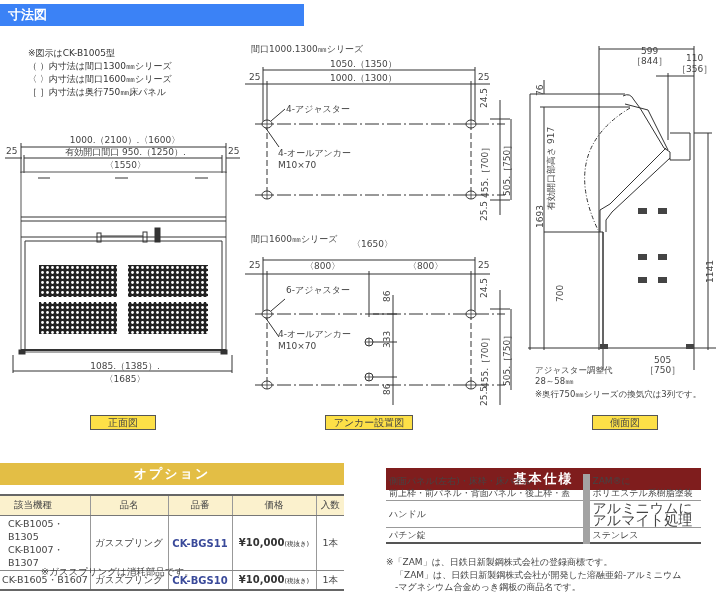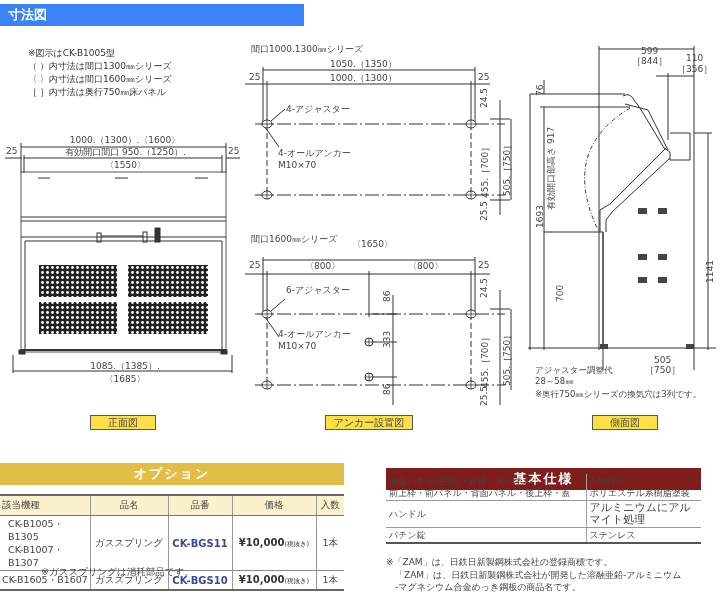--- a/index.html
+++ b/index.html
@@ -19,21 +19,21 @@
   table.opt th + th, table.opt td + td { border-left:1px solid #999; }
   table.opt tr.last td { border-bottom:2px solid #666; }
   .code { color:#3a4a9a; font-weight:bold; font-size:10px; }
   .price { font-weight:bold; font-size:10px; color:#333; }
   .price small { font-weight:normal; font-size:6.5px; }
   .opt-note { position:absolute; left:4px; top:566px; font-size:9.5px; color:#444;margin-left:37px; }
   .spec-header { position:absolute; left:386px; top:468px; width:315px; height:22px; background:#7f1d1d; color:#fff;
                 font-weight:bold; font-size:13px; line-height:22px; text-align:center; letter-spacing:2px; }
   table.spec { position:absolute; left:386px; top:474px; width:315px; border-collapse:collapse; font-size:9px; color:#444; }
   table.spec td { border-bottom:1px solid #999; padding:1px 3px; line-height:12px; text-align:left; }
-  table.spec td + td { border-left:1px solid #a3a3a3; }
+  table.spec td + td { border-left:7px solid #a3a3a3; }
   table.spec tr.last td { border-bottom:2px solid #555; }
   .spec-note { position:absolute; left:386px; top:556px; font-size:9px; line-height:12.5px; color:#444; white-space:nowrap; }
 </style>
 </head>
 <body>
 
 <div class="sec-header">寸法図</div>
 
 <div class="notes">
   <div>※図示はCK-B1005型</div>
@@ -79,21 +79,21 @@
     <pattern id="mesh" width="5" height="5" patternUnits="userSpaceOnUse">
       <rect width="5" height="5" fill="#222"></rect>
       <circle cx="2.5" cy="2.5" r="1.4" fill="#fff"></circle>
     </pattern>
   </defs>
   <rect x="39" y="140" width="78" height="32" fill="url(#mesh)"></rect>
   <rect x="128" y="140" width="80" height="32" fill="url(#mesh)"></rect>
   <rect x="39" y="177" width="78" height="32" fill="url(#mesh)"></rect>
   <rect x="128" y="177" width="80" height="32" fill="url(#mesh)"></rect>
 </svg>
-<div class="abs" style="left:60px;top:134px;width:130px;text-align:center;font-size:9px;color:#444">1000.（1300）.〈1600〉</div>
+<div class="abs" style="left:60px;top:134px;width:130px;text-align:center;font-size:9px;color:#444">1000.（2100）.〈1600〉</div>
 <div class="abs" style="left:48px;top:146px;width:155px;text-align:center;font-size:9px;color:#444">有効開口間口 950.（1250）.〈1550〉</div>
 <div class="abs" style="left:6px;top:146px;font-size:9px;color:#444">25</div>
 <div class="abs" style="left:228px;top:146px;font-size:9px;color:#444">25</div>
 <div class="abs" style="left:70px;top:360px;width:110px;text-align:center;font-size:9px;color:#444">1085.（1385）.〈1685〉</div>
 <div class="caption" style="left:90px;top:415px;width:64px">正面図</div>
 
 <svg class="abs" style="left:245px;top:35px" width="270" height="370">
   <g stroke="#333" stroke-width="1" fill="none">
 
     <line x1="18" y1="35" x2="230" y2="35"></line>
@@ -272,21 +272,21 @@
 <table class="opt">
   <colgroup>
       <col style="width:90px">
       <col style="width:78px">
       <col style="width:64px">
       <col style="width:84px">
       <col style="width:28px">
     </colgroup>
   <tbody>
       <tr>
-    <th style="text-align:left;padding-left:2px">該当機種</th>
+    <th style="text-align:left;padding-left:14px">該当機種</th>
     <th>品名</th>
     <th>品番</th>
     <th>価格</th>
     <th>入数</th>
   </tr>
   <tr>
     <td style="text-align:left;padding-left:8px;line-height:13px">
       <div>CK-B1005・B1305</div>
       <div>CK-B1007・B1307</div>
     </td>
@@ -318,21 +318,21 @@
       <div>側面パネル(左右)・床枠・床パネル</div>
       <div>前上枠・前パネル・背面パネル・後上枠・蓋</div>
     </td>
     <td>
       <div>ZAM®に</div>
       <div>ポリエステル系樹脂塗装</div>
     </td>
   </tr>
   <tr>
     <td>ハンドル</td>
-    <td style="font-size:11px">アルミニウムにアルマイト処理</td>
+    <td style="font-size:14px">アルミニウムにアルマイト処理</td>
   </tr>
   <tr class="last">
     <td>パチン錠</td>
     <td>ステンレス</td>
   </tr>
 </tbody>
   </table>
 <div class="spec-note">
   <div>※「ZAM」は、日鉄日新製鋼株式会社の登録商標です。</div>
   <div>　「ZAM」は、日鉄日新製鋼株式会社が開発した溶融亜鉛-アルミニウム</div>

